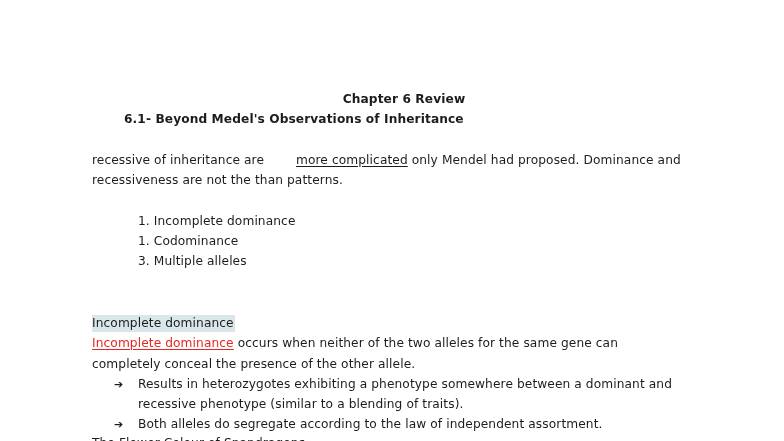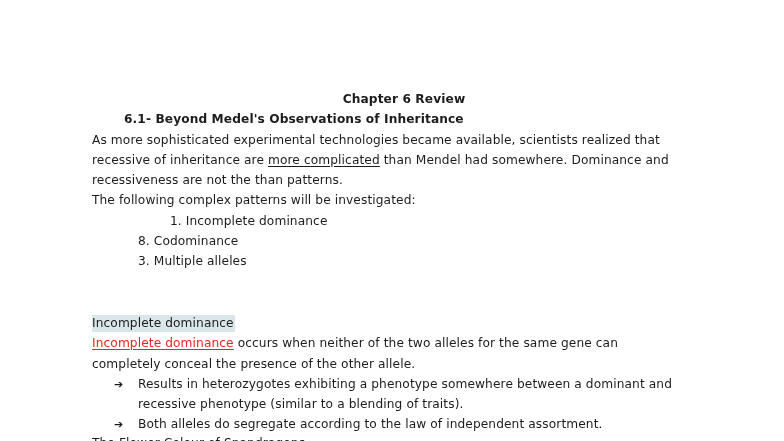--- a/index.html
+++ b/index.html
@@ -44,20 +44,21 @@
     .title span {
       position: relative;
       left: 0px;
     }
     .heading {
       font-weight: bold;
     }
     .u {
       text-decoration: underline;
       text-underline-offset: 2px;
+      margin-left: 28px;
     }
     .num-item {
       left: 138px;
     }
     .highlight {
       background: #d9e6ea;
       padding: 1px 1px 2px 0;
     }
     .red-term {
       color: #e8251f;
@@ -84,32 +85,30 @@
 <body>
 
 <div class="page">
 
   <div class="line title" style="top:89px;">
     <span>Chapter 6 Review</span>
   </div>
 
   <div class="line heading" style="top:109px;margin-left:32px;">6.1- Beyond Medel's Observations of Inheritance</div>
 
-  <div class="line" style="top:130px;">As more sophisticated experimental technologies became available, scientists realized that</div>
 
   <div class="line" style="top:150px;">
-    <span>recessive of inheritance are </span><span class="u">more complicated</span><span> than Mendel had somewhere. Dominance and</span>
+    <span>recessive of inheritance are </span><span class="u">more complicated</span><span> only Mendel had proposed. Dominance and</span>
   </div>
 
   <div class="line" style="top:170px;">recessiveness are not the than patterns.</div>
 
-  <div class="line" style="top:190px;">The following complex patterns will be investigated:</div>
 
-  <div class="line num-item" style="top:211px;margin-left:32px;">1. Incomplete dominance</div>
-  <div class="line num-item" style="top:231px;">8. Codominance</div>
+  <div class="line num-item" style="top:211px;">1. Incomplete dominance</div>
+  <div class="line num-item" style="top:231px;">1. Codominance</div>
   <div class="line num-item" style="top:251px;">3. Multiple alleles</div>
 
   <div class="line" style="top:313px;">
     <span class="highlight">Incomplete dominance</span>
   </div>
 
   <div class="line" style="top:333px;">
     <span class="red-term">Incomplete dominance</span><span> occurs when neither of the two alleles for the same gene can</span>
   </div>
 

